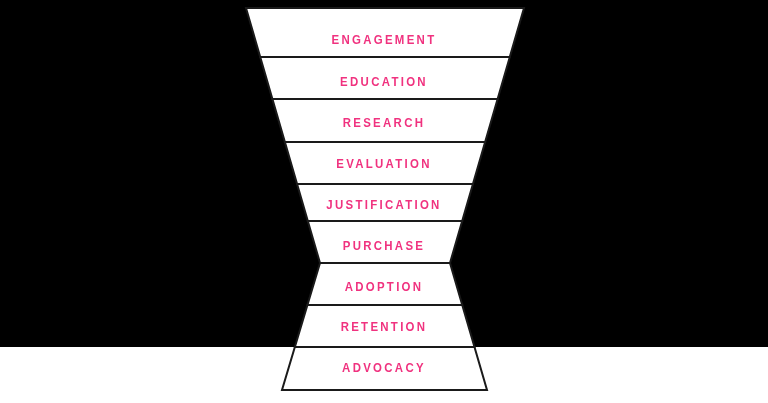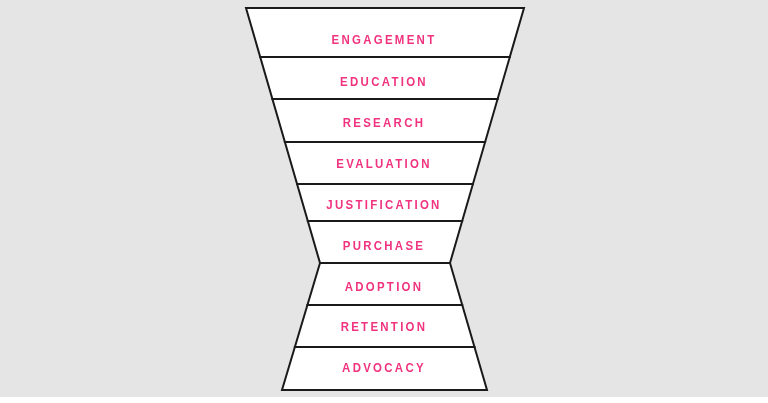--- a/index.html
+++ b/index.html
@@ -9,22 +9,22 @@
   body {
     width: 768px;
     height: 403px;
     background: #ffffff;
     font-family: "Liberation Sans", sans-serif;
     overflow: hidden;
   }
   #funnel-root {
     position: relative;
     width: 768px;
-    height: 397px;
-    background: #e5e5e5;
+    height: 347px;
+    background: #000000;
   }
   #funnel-svg {
     position: absolute;
     left: 0;
     top: 0;
     width: 768px;
     height: 403px;
     display: block;
   }
   #funnel-labels {

